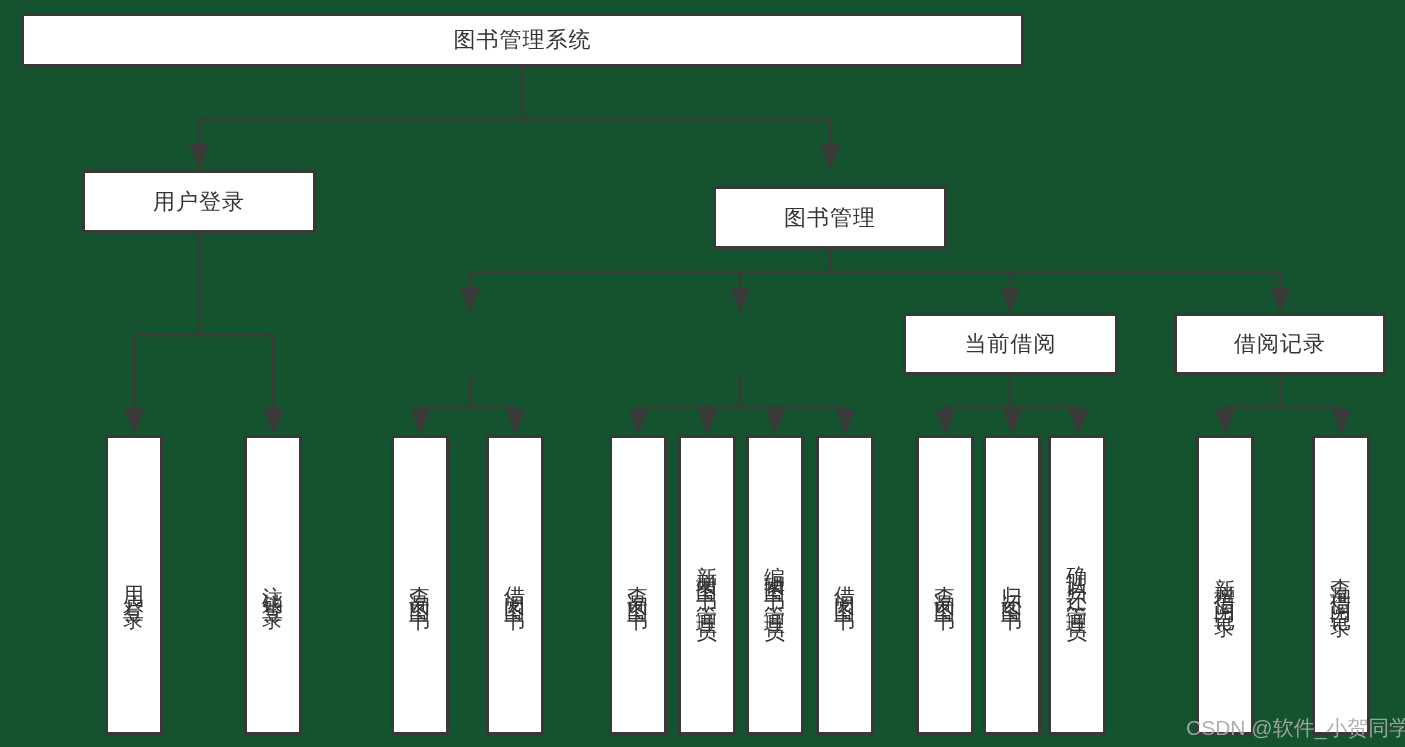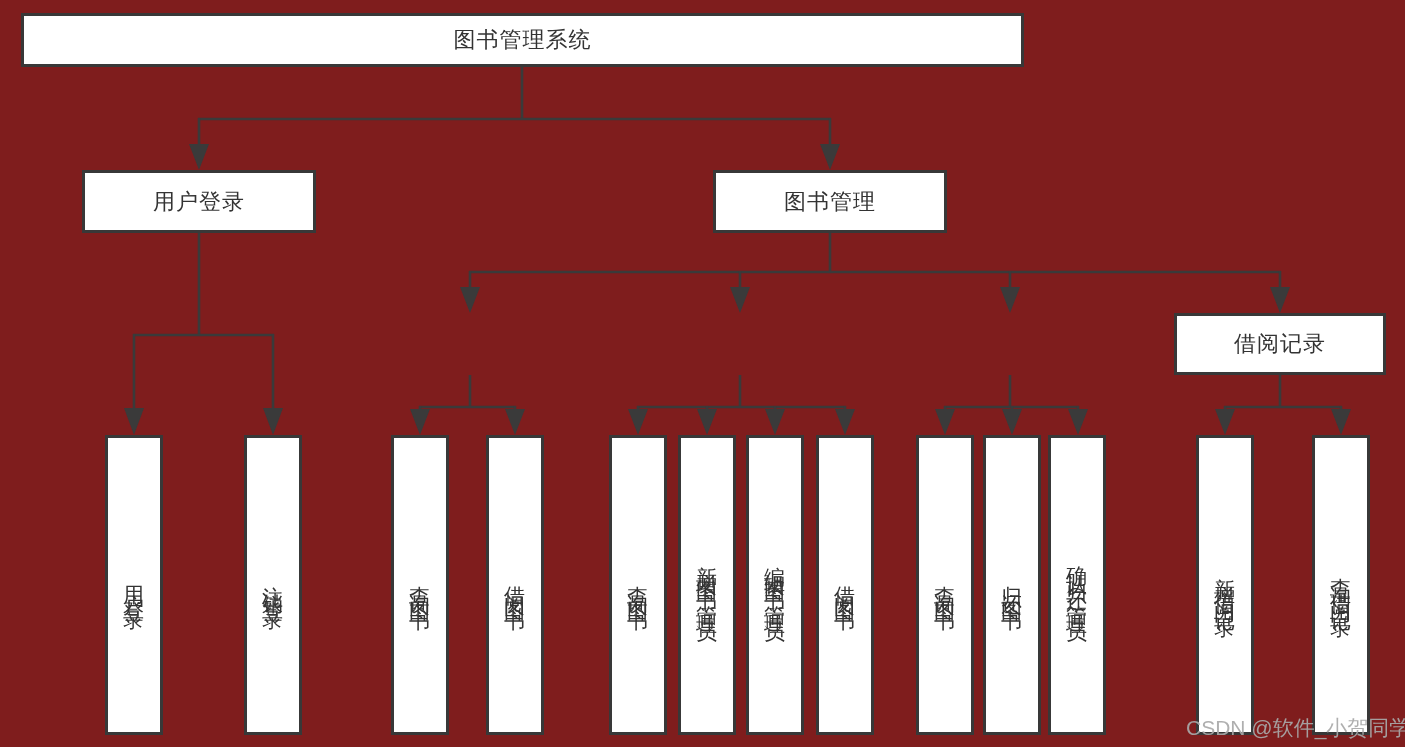--- a/index.html
+++ b/index.html
@@ -1,20 +1,20 @@
 <!DOCTYPE html>
 <html><head>
 <meta charset="utf-8">
 <style>
   html, body { margin: 0; padding: 0; background: #ffffff; }
   #canvas {
     position: relative;
     width: 1405px;
     height: 747px;
-    background: #7f1d1d;
+    background: #14532d;
     overflow: hidden;
     font-family: "Liberation Sans", "DejaVu Sans", sans-serif;
   }
   #connectors {
     position: absolute;
     left: 0; top: 0;
     width: 1405px; height: 747px;
     z-index: 1;
   }
   .hbox {
@@ -144,24 +144,27 @@
     </g>
   </svg>
 
   <div class="hbox" style="left:21px;top:13px;width:1003px;height:54px">
     <span class="lbl">图书管理系统</span>
   </div>
 
   <div class="hbox" style="left:82px;top:170px;width:234px;height:63px">
     <span class="lbl">用户登录</span>
   </div>
-  <div class="hbox" style="left:713px;top:170px;width:234px;height:63px">
+  <div class="hbox" style="left:713px;top:186px;width:234px;height:63px">
     <span class="lbl">图书管理</span>
   </div>
 
+  <div class="hbox" style="left:903px;top:313px;width:215px;height:62px">
+    <span class="lbl">当前借阅</span>
+  </div>
   <div class="hbox" style="left:1174px;top:313px;width:212px;height:62px">
     <span class="lbl">借阅记录</span>
   </div>
 
   <div class="vbox" style="left:105px">
     <span class="vlbl">用户登录</span>
   </div>
   <div class="vbox" style="left:244px">
     <span class="vlbl">注销登录</span>
   </div>

